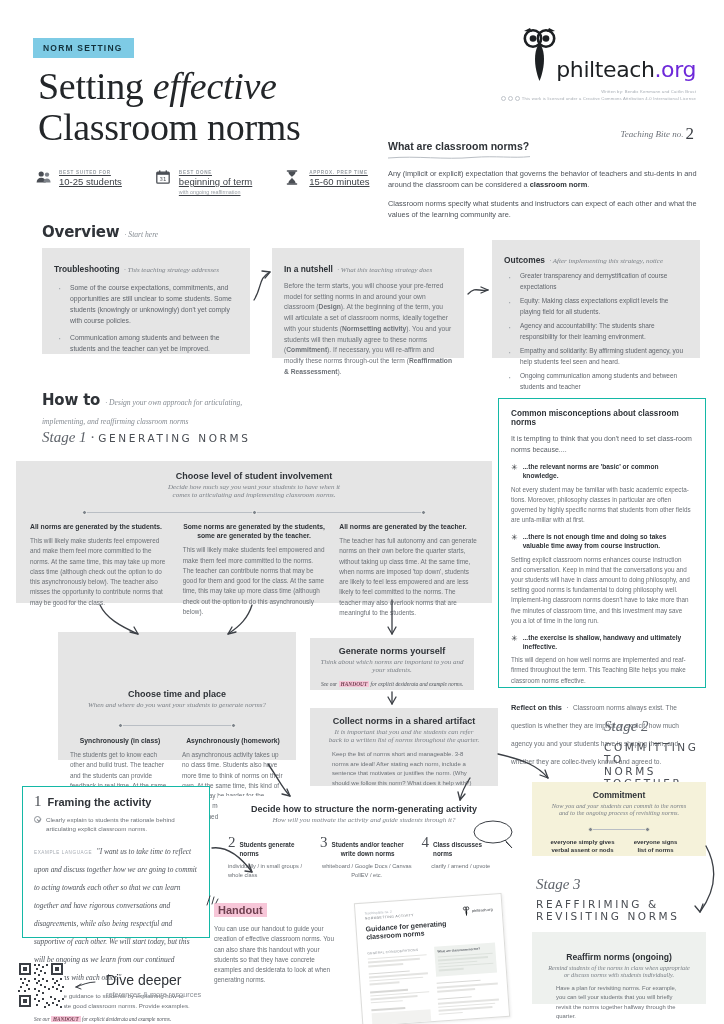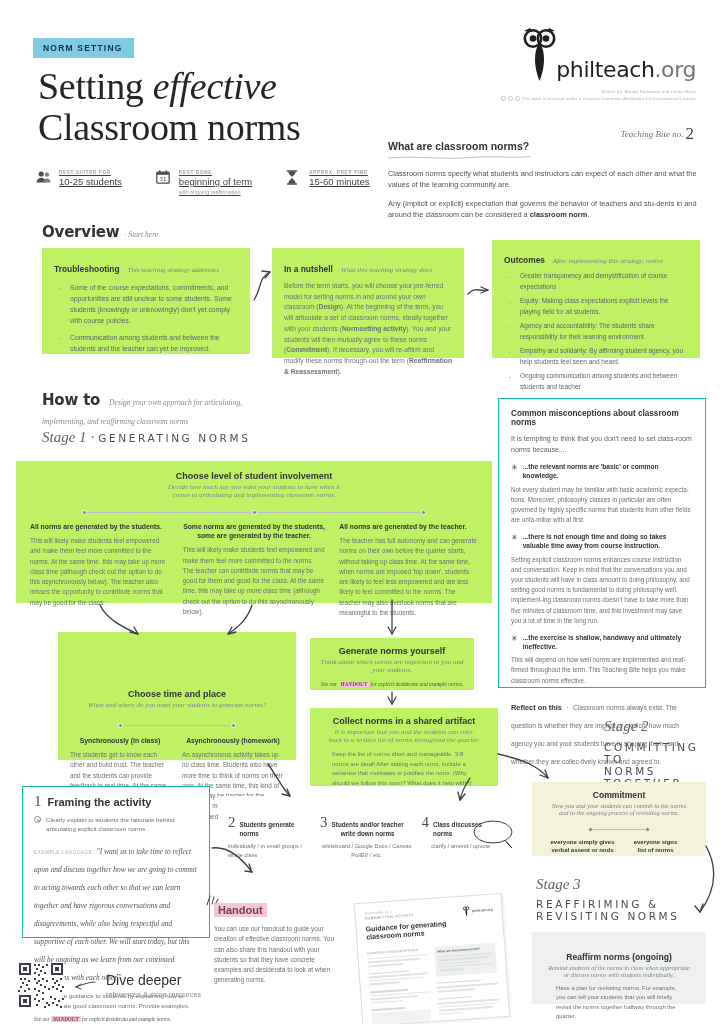--- a/index.html
+++ b/index.html
@@ -30,21 +30,21 @@
   .meta-item { display: flex; gap: 7px; }
   .meta-ic { width: 16px; height: 18px; flex: none; position: relative; color: #4a4e54; }
   .meta-lbl { font-size: 4.6px; letter-spacing: .7px; color: #9aa0a6; text-transform: uppercase; font-weight: bold; }
   .meta-val { font-size: 9.5px; color: #3b3f45; margin-top: 1px; }
   .meta-sub { font-size: 5.4px; color: #9aa0a6; margin-top: 2px; }
 
   .logo { position: absolute; right: 28px; top: 28px; text-align: right; }
   .logo-row { display: flex; align-items: flex-end; justify-content: flex-end; }
   .logo-txt { font-size: 22px; color: #1d2023; letter-spacing: -0.4px; font-family: "DejaVu Sans", sans-serif; }
   .logo-txt b { font-weight: normal; }
-  .logo-txt .org { color: #737373; }
+  .logo-txt .org { color: #6d28d9; }
   .credit { font-size: 4.2px; color: #a7adb4; margin-top: 7px; letter-spacing: .2px; }
   .credit .lic { display: flex; gap: 2px; justify-content: flex-end; align-items: center; margin-top: 2px; }
   .cc { width: 5px; height: 5px; border: .6px solid #bfc4ca; border-radius: 50%; }
   .bite { position: absolute; right: 30px; top: 124px; font-family: "Liberation Serif", serif;
           font-style: italic; font-size: 9px; color: #6d7279; }
   .bite .n { font-style: normal; font-size: 17px; color: #3b3f45; vertical-align: -2px; margin-left: 2px; }
 
   
   .intro { position: absolute; left: 388px; top: 140px; width: 312px; }
   .intro h3 { font-size: 10.5px; color: #2f3338; font-weight: bold; }
@@ -55,21 +55,21 @@
   
   .sec-h { position: absolute; font-family: "DejaVu Sans", sans-serif; }
   .sec-h .big { font-size: 15px; font-weight: bold; color: #2f3338; letter-spacing: -.2px; }
   .sec-h .sub { font-size: 7.6px; color: #868c93; font-style: italic; font-family: "Liberation Serif", serif; }
 
   .stage { position: absolute; font-family: "Liberation Serif", serif; }
   .stage .s1 { font-size: 15px; font-style: italic; color: #5f646b; }
   .stage .s2 { font-size: 10.5px; letter-spacing: 2.6px; color: #4a4e54; font-family: "DejaVu Sans", sans-serif; }
 
   
-  .card { position: absolute; background: #bef264; }
+  .card { position: absolute; background: #e5e5e5; }
   .card.white { background: #ffffff; border: 1px solid #14b8a6; }
   .card.yellow { background: #f5f2da; }
   .card.mint { background: #eef1ee; }
   .card-title { font-size: 8.4px; font-weight: bold; color: #2f3338; }
   .card-sub { font-family: "Liberation Serif", serif; font-style: italic; font-size: 7px; color: #7b8087; }
   .bodytext { font-size: 6.4px; line-height: 1.6; color: #6b7076; }
 
   .dash-list { list-style: none; }
   .dash-list li { position: relative; padding-left: 16px; font-size: 6.8px; line-height: 1.62;
                   color: #60656c; margin-bottom: 6px; }
@@ -182,22 +182,22 @@
 
   <div class="bite">
     <span>Teaching Bite no.</span><span class="n">2</span>
   </div>
 
   <div class="intro">
     <h3>What are classroom norms?</h3>
     <svg class="underline" viewBox="0 0 142 5" preserveAspectRatio="none">
       <path d="M0 3 C30 0.5, 55 5, 85 2.4 C108 0.6, 125 3.4, 142 1.6" fill="none" stroke="#b9bec4" stroke-width="1"></path>
     </svg>
+    <p><span>Any (implicit or explicit) expectation that governs the behavior of teachers and stu-dents in and around the classroom can be considered a </span><b>classroom norm</b><span>.</span></p>
     <p>Classroom norms specify what students and instructors can expect of each other and what the values of the learning community are.</p>
-    <p><span>Any (implicit or explicit) expectation that governs the behavior of teachers and stu-dents in and around the classroom can be considered a </span><b>classroom norm</b><span>.</span></p>
   </div>
 
   <div class="sec-h" style="left:42px; top:222px;">
     <span class="big">Overview</span>
     <span class="sub">· Start here</span>
   </div>
 
   <div class="card" style="left:42px; top:248px; width:208px; height:106px; padding:10px 12px;">
     <div style="margin-bottom:6px;">
       <span class="card-title">Troubleshooting</span>
@@ -404,20 +404,24 @@
       <span class="check"></span>
       <span class="bodytext" style="font-size:6.2px;">Provide guidance to students by explaining how to articulate good classroom norms. Provide examples.</span>
     </div>
     <div class="quote" style="font-size:5.2px; margin-top:5px;">
       <span>See our </span><span class="hl">HANDOUT</span><span> for explicit desiderata and example norms.</span>
       <div>You may even decide to use this handout as a resource in class.</div>
     </div>
   </div>
 
   <div class="card white" style="left:218px; top:796px; width:292px; height:80px; padding:8px 10px; border:none; background:#ffffff;">
+    <div style="text-align:center;">
+      <div class="card-title" style="font-size:9px;">Decide how to structure the norm-generating activity</div>
+      <div class="card-sub" style="margin-top:2px;">How will you motivate the activity and guide students through it?</div>
+    </div>
     <div style="display:flex; gap:8px; margin-top:12px;">
       <div style="width:90px;">
         <div style="display:flex; gap:4px; align-items:baseline;">
           <span class="numbig">2</span>
           <span class="col-h" style="font-size:6.3px;">Students generate norms</span>
         </div>
         <div class="bodytext" style="font-size:5.7px; margin-top:4px;">individually / in small groups / whole class</div>
       </div>
       <div style="width:100px;">
         <div style="display:flex; gap:4px; align-items:baseline;">

